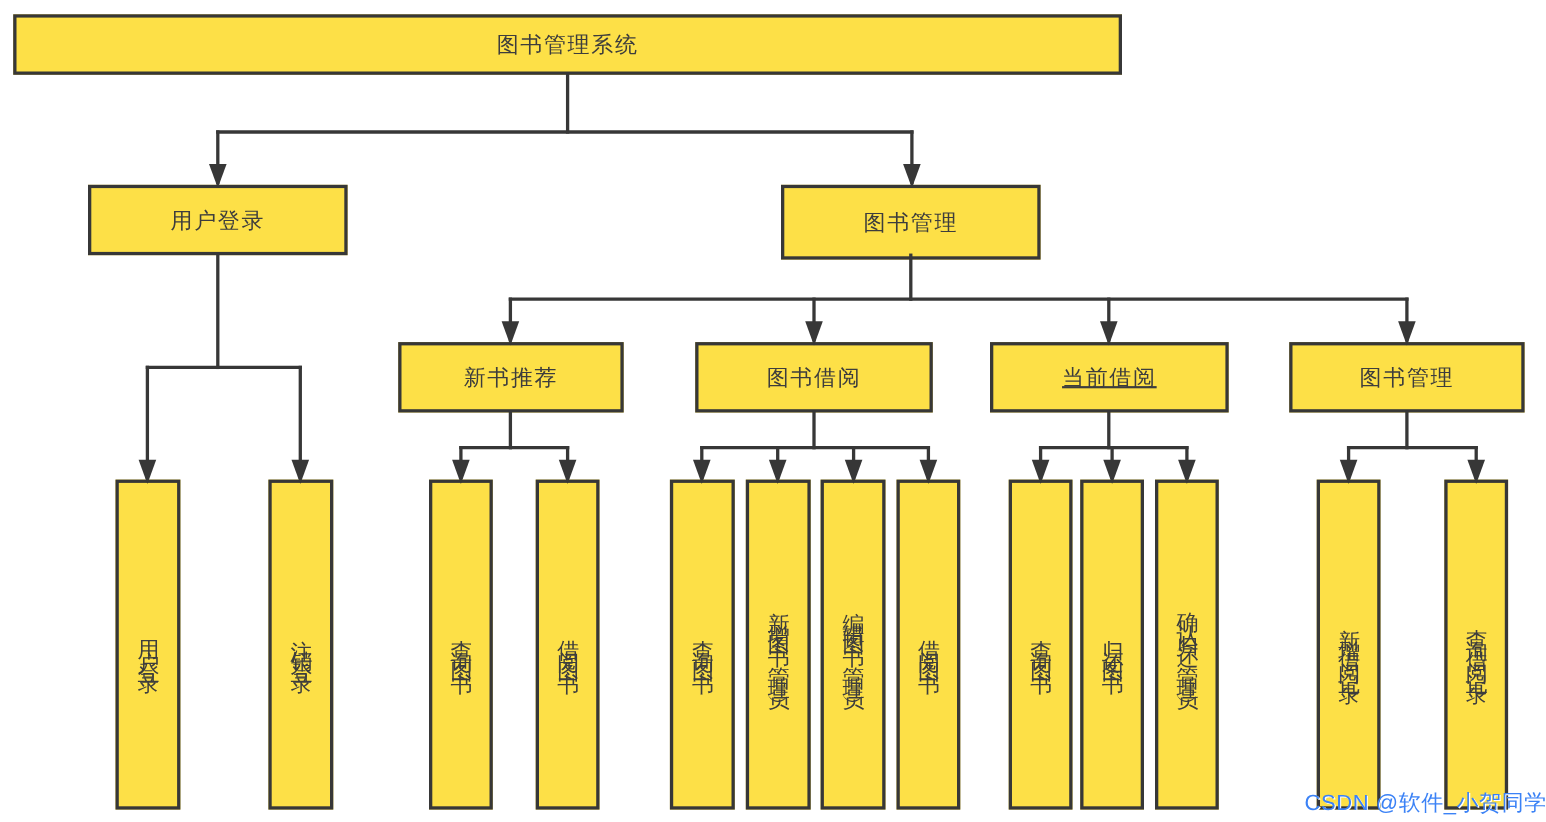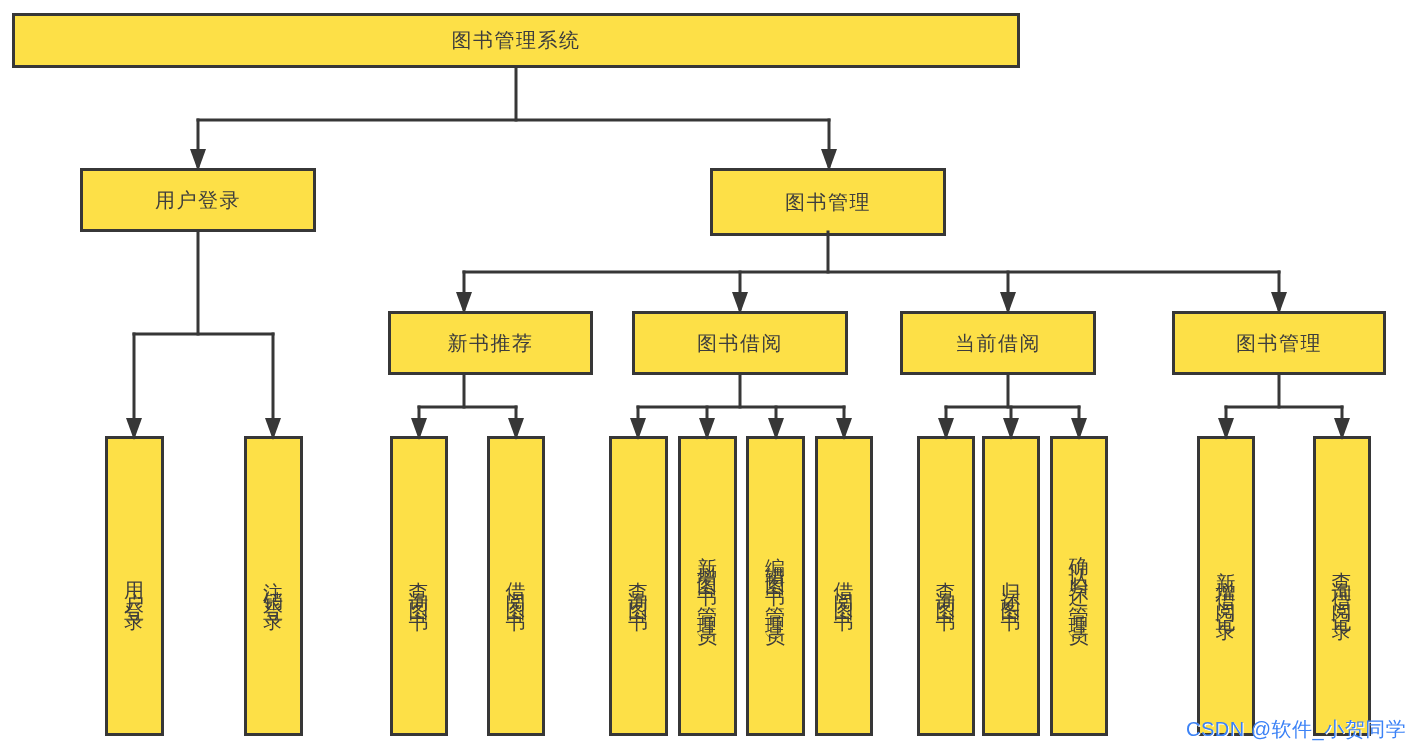--- a/index.html
+++ b/index.html
@@ -87,27 +87,27 @@
     <span>图书管理系统</span>
   </div>
 
   <div class="node hbox" style="left:80px;top:168px;width:236px;height:64px;">
     <span>用户登录</span>
   </div>
   <div class="node hbox" style="left:710px;top:168px;width:236px;height:68px;">
     <span>图书管理</span>
   </div>
 
-  <div class="node hbox" style="left:362px;top:311px;width:205px;height:64px;margin-left:26px;">
+  <div class="node hbox" style="left:362px;top:311px;width:205px;height:64px;">
     <span>新书推荐</span>
   </div>
   <div class="node hbox" style="left:632px;top:311px;width:216px;height:64px;">
     <span>图书借阅</span>
   </div>
-  <div class="node hbox" style="left:900px;top:311px;width:196px;height:64px;">
+  <div class="node hbox" style="left:900px;top:311px;width:217px;height:64px;text-decoration:underline;">
     <span>当前借阅</span>
   </div>
   <div class="node hbox" style="left:1172px;top:311px;width:214px;height:64px;">
     <span>图书管理</span>
   </div>
 
   <div class="node vbox" style="left:105px;top:436px;width:59px;height:300px;">
     <span>用户登录</span>
   </div>
   <div class="node vbox" style="left:244px;top:436px;width:59px;height:300px;">

